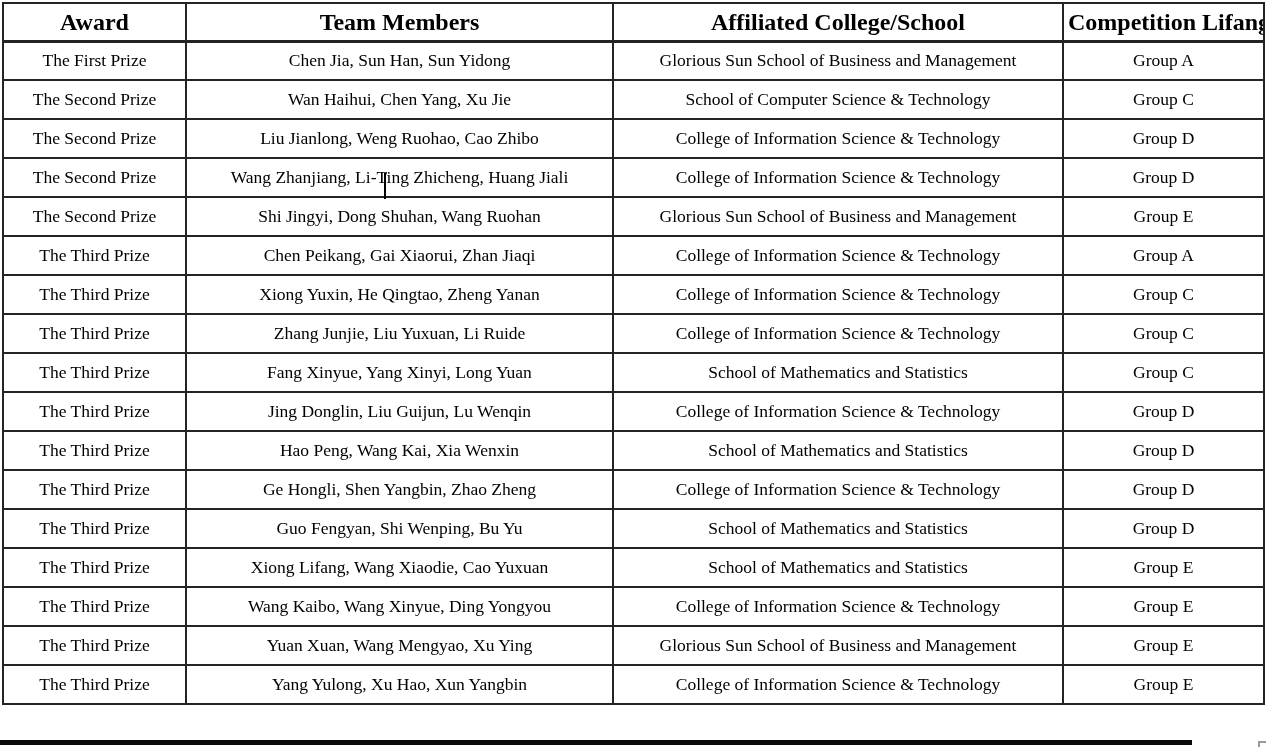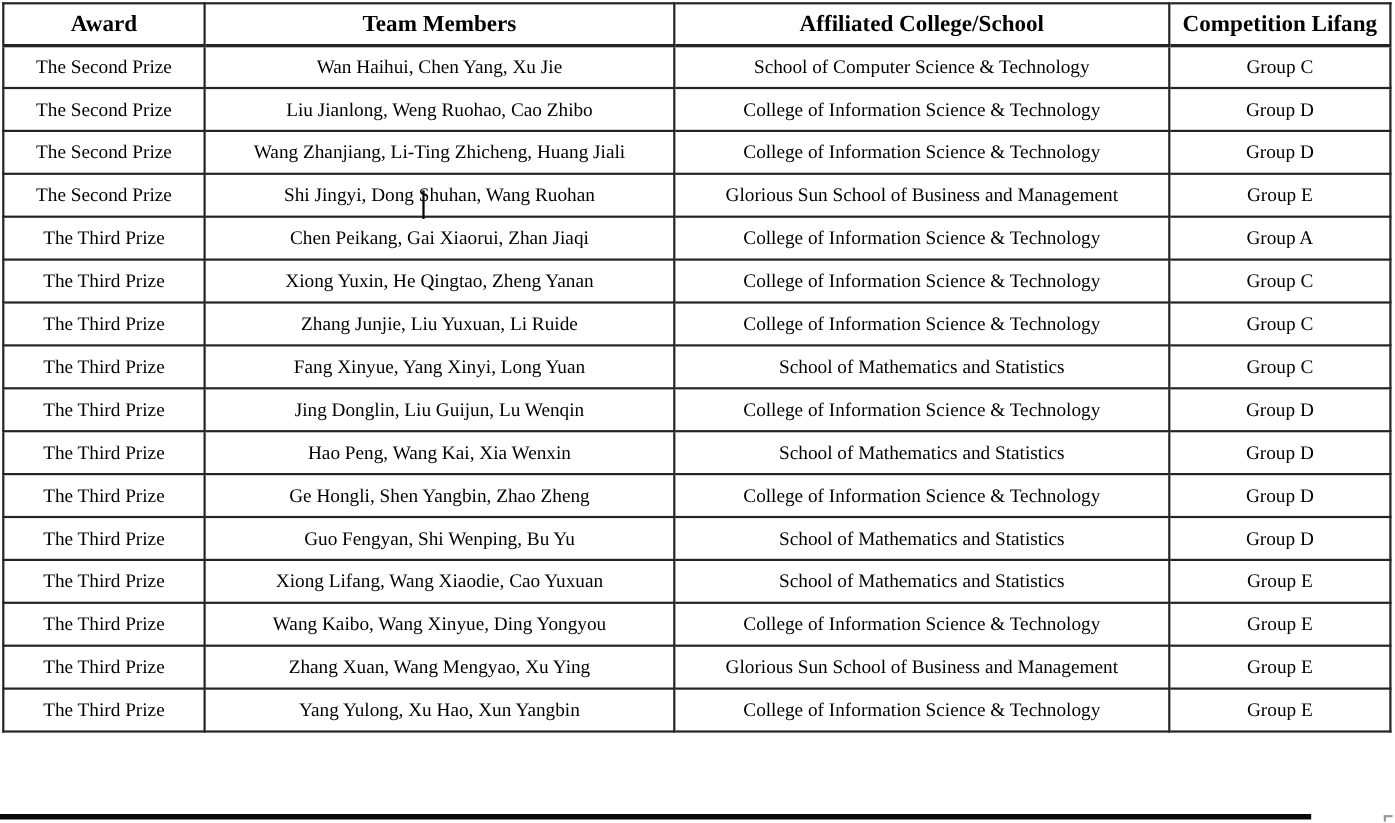--- a/index.html
+++ b/index.html
@@ -29,21 +29,21 @@
     vertical-align: middle;
     padding: 0 4px;
     font-size: 17.5px;
     line-height: 1.1;
     height: 39px;
     overflow: hidden;
     white-space: nowrap;
   }
   table.awards thead th {
     font-weight: bold;
-    font-size: 21px;
+    font-size: 24px;
     height: 38px;
     border-bottom-width: 3px;
     margin-left: 41px;
   }
   col.c-award { width: 183px; }
   col.c-members { width: 427px; }
   col.c-college { width: 450px; }
   col.c-group { width: 201px; }
 
   .caret {
@@ -79,20 +79,26 @@
     </colgroup>
     <thead>
       <tr>
         <th>Award</th>
         <th>Team Members</th>
         <th>Affiliated College/School</th>
         <th>Competition Lifang</th>
       </tr>
     </thead>
     <tbody id="table-body">
+  <tr>
+    <td>The First Prize</td>
+    <td>Chen Jia, Sun Han, Sun Yidong</td>
+    <td>Glorious Sun School of Business and Management</td>
+    <td>Group A</td>
+  </tr>
 
   <tr>
     <td>The Second Prize</td>
     <td>Wan Haihui, Chen Yang, Xu Jie</td>
     <td>School of Computer Science &amp; Technology</td>
     <td>Group C</td>
   </tr>
 
   <tr>
     <td>The Second Prize</td>
@@ -180,21 +186,21 @@
 
   <tr>
     <td>The Third Prize</td>
     <td>Wang Kaibo, Wang Xinyue, Ding Yongyou</td>
     <td>College of Information Science &amp; Technology</td>
     <td>Group E</td>
   </tr>
 
   <tr>
     <td>The Third Prize</td>
-    <td>Zhang Xuan, Wang Mengyao, Xu Ying</td>
+    <td>Yuan Xuan, Wang Mengyao, Xu Ying</td>
     <td>Glorious Sun School of Business and Management</td>
     <td>Group E</td>
   </tr>
 
   <tr>
     <td>The Third Prize</td>
     <td>Yang Yulong, Xu Hao, Xun Yangbin</td>
     <td>College of Information Science &amp; Technology</td>
     <td>Group E</td>
   </tr>

